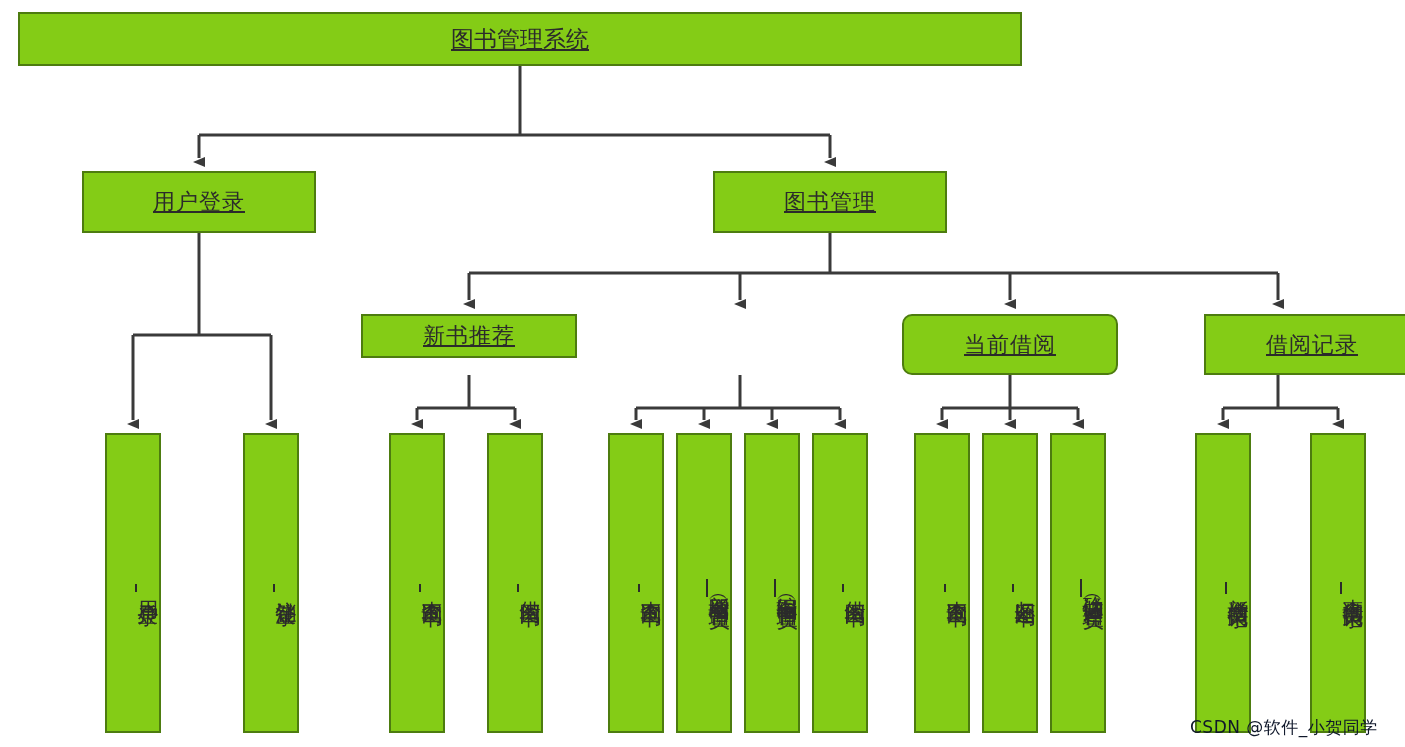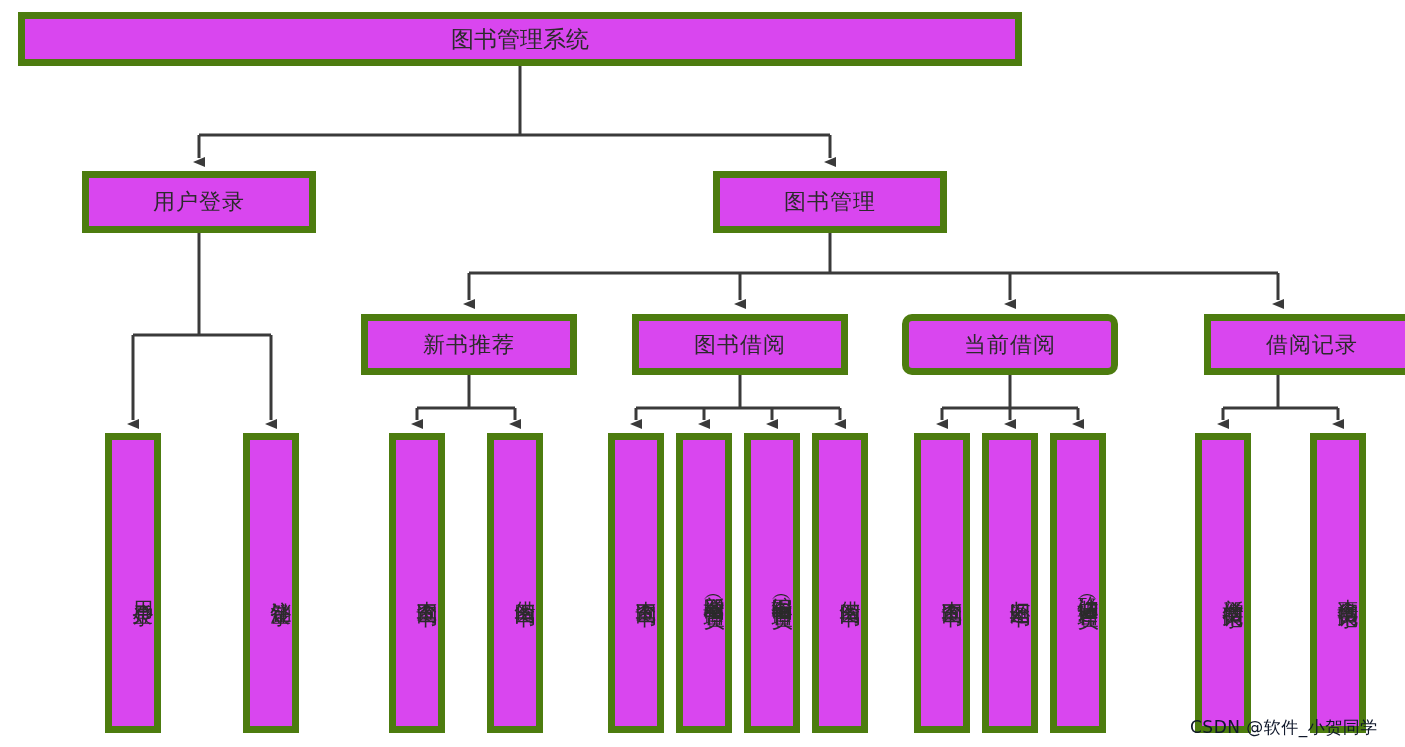--- a/index.html
+++ b/index.html
@@ -20,26 +20,27 @@
   svg#edges {
     position: absolute;
     left: 0;
     top: 0;
     width: 1405px;
     height: 747px;
   }
   .node {
     position: absolute;
     box-sizing: border-box;
-    border: 7px solid #4d7c0f;
-    background: #d946ef;
+    border: 2px solid #4d7c0f;
+    background: #84cc16;
     display: flex;
     align-items: center;
     justify-content: center;
     color: #2b2b2b;
+    text-decoration: underline;
   }
   .node.horiz {
     font-size: 22px;
     letter-spacing: 1px;
   }
   .node.root {
     font-size: 23px;
   }
   .node.vert {
     writing-mode: vertical-rl;
@@ -123,25 +124,22 @@
     <span>图书管理系统</span>
   </div>
 
   <div class="node horiz" style="left:82px; top:171px; width:234px; height:62px;">
     <span>用户登录</span>
   </div>
   <div class="node horiz" style="left:713px; top:171px; width:234px; height:62px;justify-content:center;">
     <span>图书管理</span>
   </div>
 
-  <div class="node horiz" style="left:361px; top:314px; width:216px; height:61px;">
+  <div class="node horiz" style="left:361px; top:314px; width:216px; height:44px;">
     <span>新书推荐</span>
-  </div>
-  <div class="node horiz" style="left:632px; top:314px; width:216px; height:61px;">
-    <span>图书借阅</span>
   </div>
   <div class="node horiz" style="left:902px; top:314px; width:216px; height:61px;border-radius:10px;">
     <span>当前借阅</span>
   </div>
   <div class="node horiz" style="left:1204px; top:314px; width:216px; height:61px;">
     <span>借阅记录</span>
   </div>
 
   <div class="node vert" style="left:105px; top:433px; width:56px; height:300px;">
     <span class="vlabel">用户登录</span>

